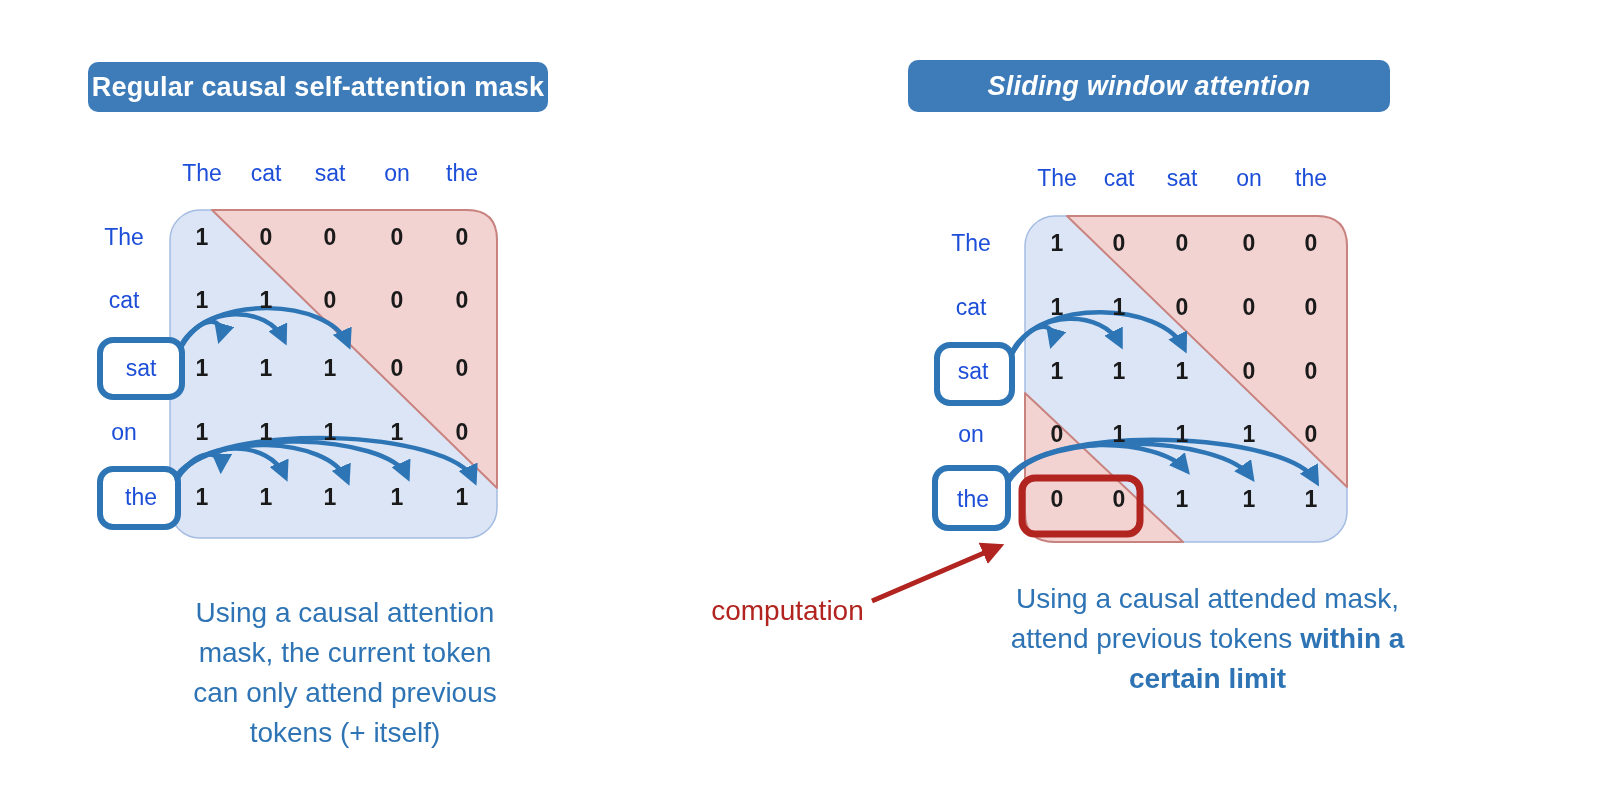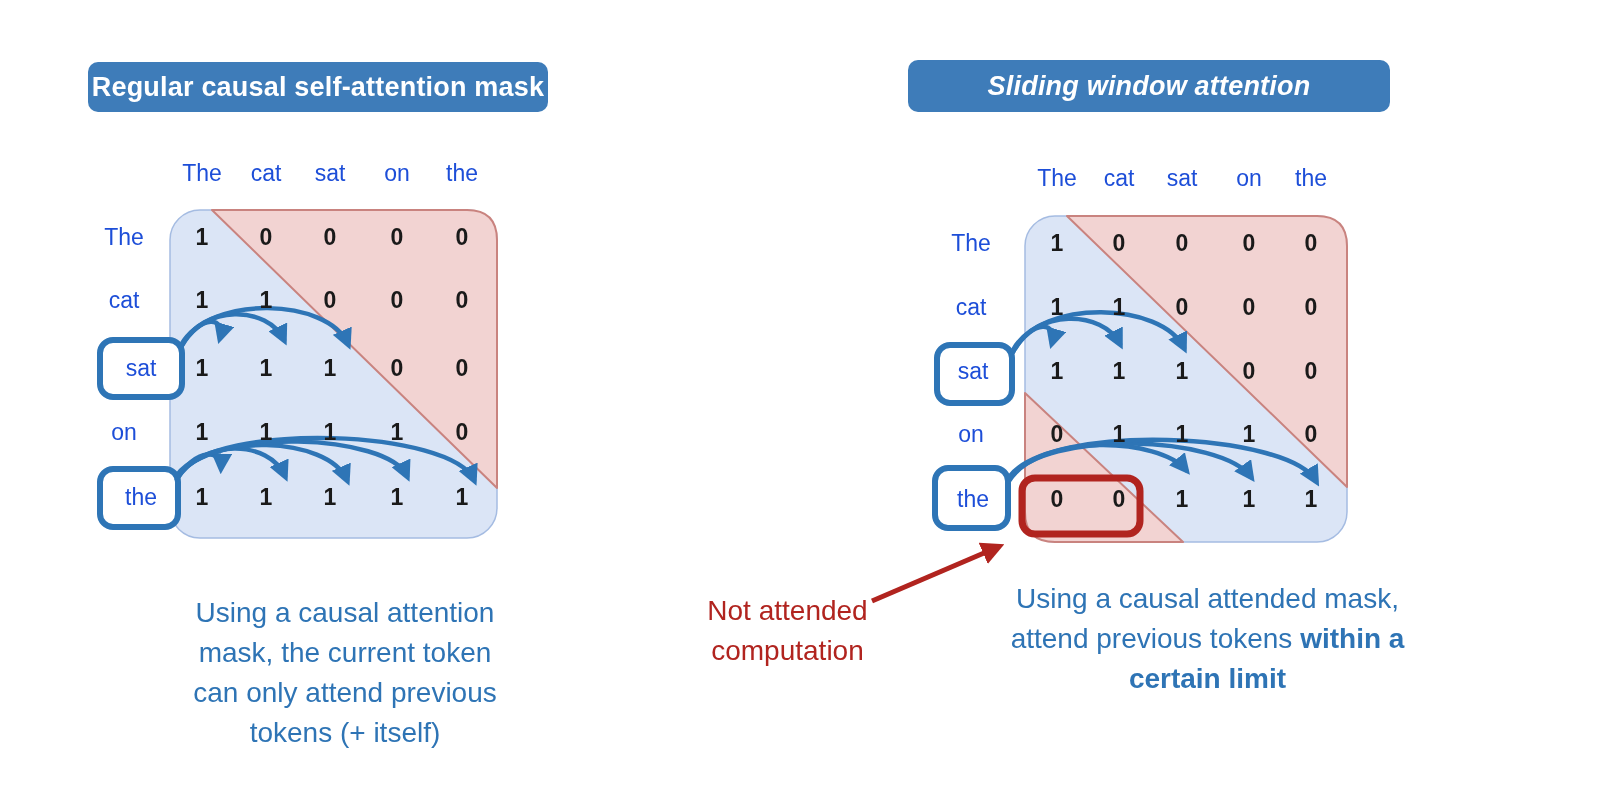--- a/index.html
+++ b/index.html
@@ -162,17 +162,16 @@
     <div>tokens (+ itself)</div>
   </div>
 
   <div class="caption caption-right">
     <div><span>Using a causal attended mask,</span></div>
     <div><span>attend previous tokens </span><span class="b">within a</span></div>
     <div><span class="b">certain limit</span></div>
   </div>
 
   <div class="annotation">
-    <div>Not attended</div>
     <div>computation</div>
   </div>
 
 </div>
 
 </body></html>

